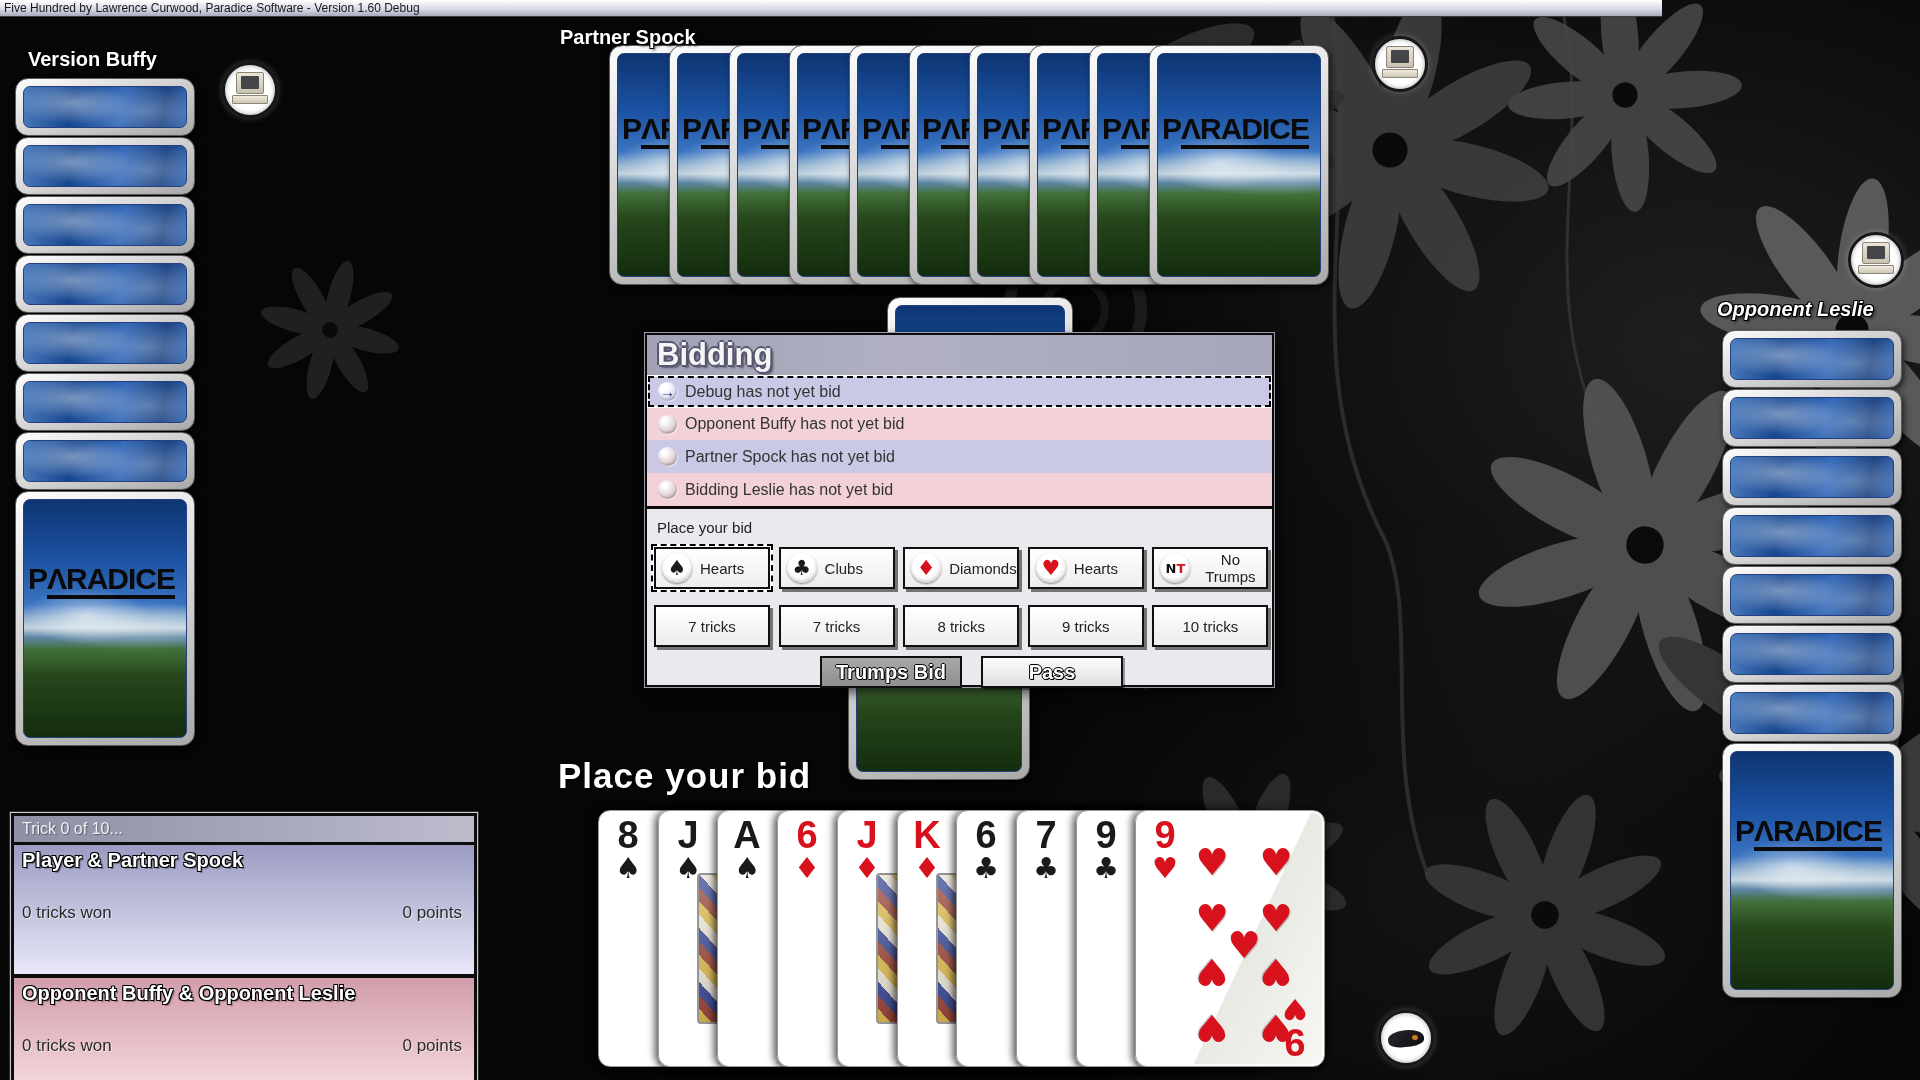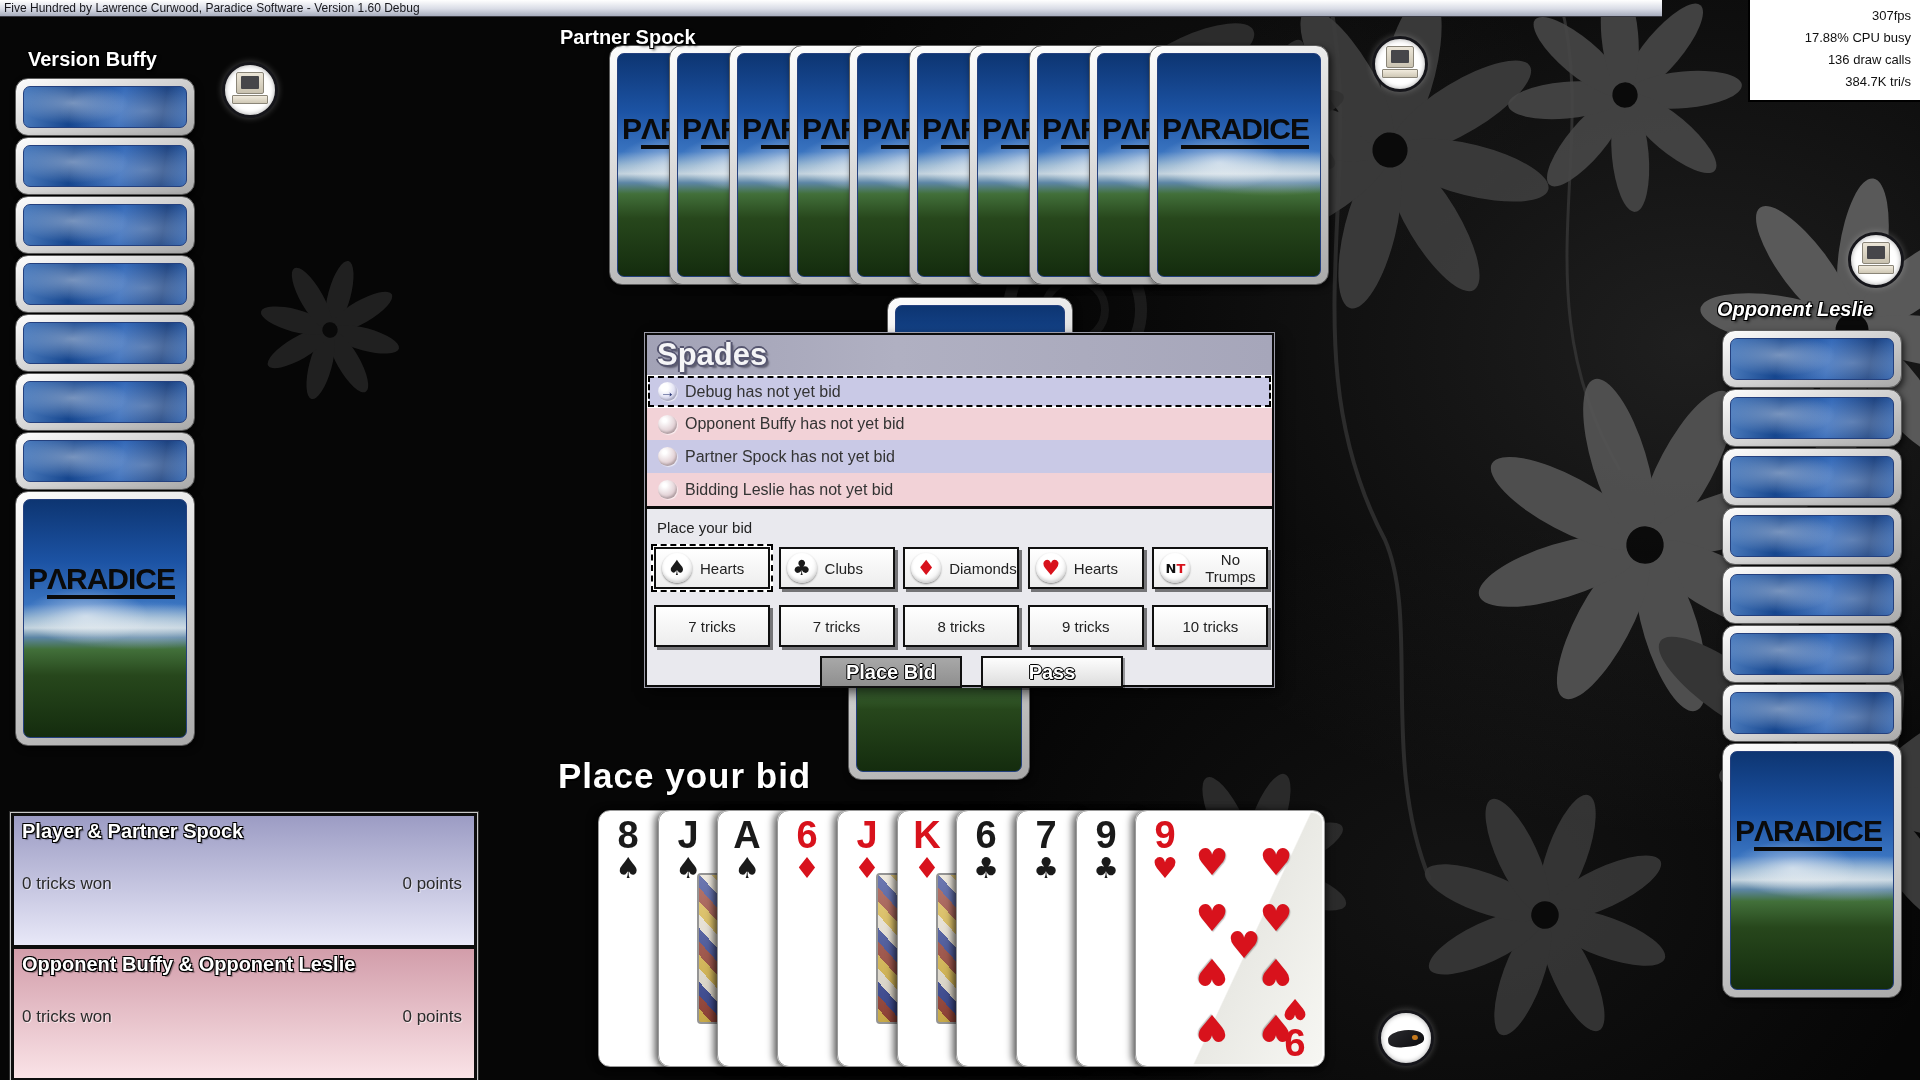--- a/index.html
+++ b/index.html
@@ -501,21 +501,21 @@
       </div>
     <div class="comp-base"></div>
   </div>
   <div class="circ" id="mouse-ind">
     <div class="mouse-body">
         <div class="mouse-dot"></div>
       </div>
   </div>
 
   <div class="dialog">
-    <div class="dlg-header">Spades</div>
+    <div class="dlg-header">Bidding</div>
     <div id="bid-rows">
         <div class="bid-row lavender focused" style="top: 40px;">
           <span class="row-icon">
             <span class="row-arrow">→</span>
           </span>
           <span class="row-text">Debug has not yet bid</span>
         </div>
         <div class="bid-row pink" style="top: 72.7px;">
           <span class="row-icon"></span>
           <span class="row-text">Opponent Buffy has not yet bid</span>
@@ -556,48 +556,43 @@
           <span class="suit-label">No Trumps</span>
         </button>
       </div>
     <div id="trick-row">
         <button class="opt-btn trick-btn" style="left: 7px; top: 270px;">7 tricks</button>
         <button class="opt-btn trick-btn" style="left: 131.6px; top: 270px;">7 tricks</button>
         <button class="opt-btn trick-btn" style="left: 256.2px; top: 270px;">8 tricks</button>
         <button class="opt-btn trick-btn" style="left: 380.8px; top: 270px;">9 tricks</button>
         <button class="opt-btn trick-btn" style="left: 505.4px; top: 270px;">10 tricks</button>
       </div>
-    <button class="big-btn place-bid">Place Bid</button>
+    <button class="big-btn place-bid">Trumps Bid</button>
     <button class="big-btn pass">Pass</button>
   </div>
 
   <div class="prompt">Place your bid</div>
 
   <div class="score">
+    <div class="score-header">Trick 0 of 10...</div>
     <div id="teams">
         <div class="team lavender">
           <div class="team-name">Player &amp; Partner Spock</div>
           <div class="team-row">
             <span>0 tricks won</span>
             <span>0 points</span>
           </div>
         </div>
         <div class="team pink">
           <div class="team-name">Opponent Buffy &amp; Opponent Leslie</div>
           <div class="team-row">
             <span>0 tricks won</span>
             <span>0 points</span>
           </div>
         </div>
       </div>
   </div>
 
-  <div class="stats">
-      <div class="stat-line">307fps</div>
-      <div class="stat-line">17.88% CPU busy</div>
-      <div class="stat-line">136 draw calls</div>
-      <div class="stat-line">384.7K tri/s</div>
-    </div>
   <div class="titlebar">
     <span>Five Hundred by Lawrence Curwood, Paradice Software - Version 1.60 Debug</span>
   </div>
 
 </div>
 
 </body></html>

